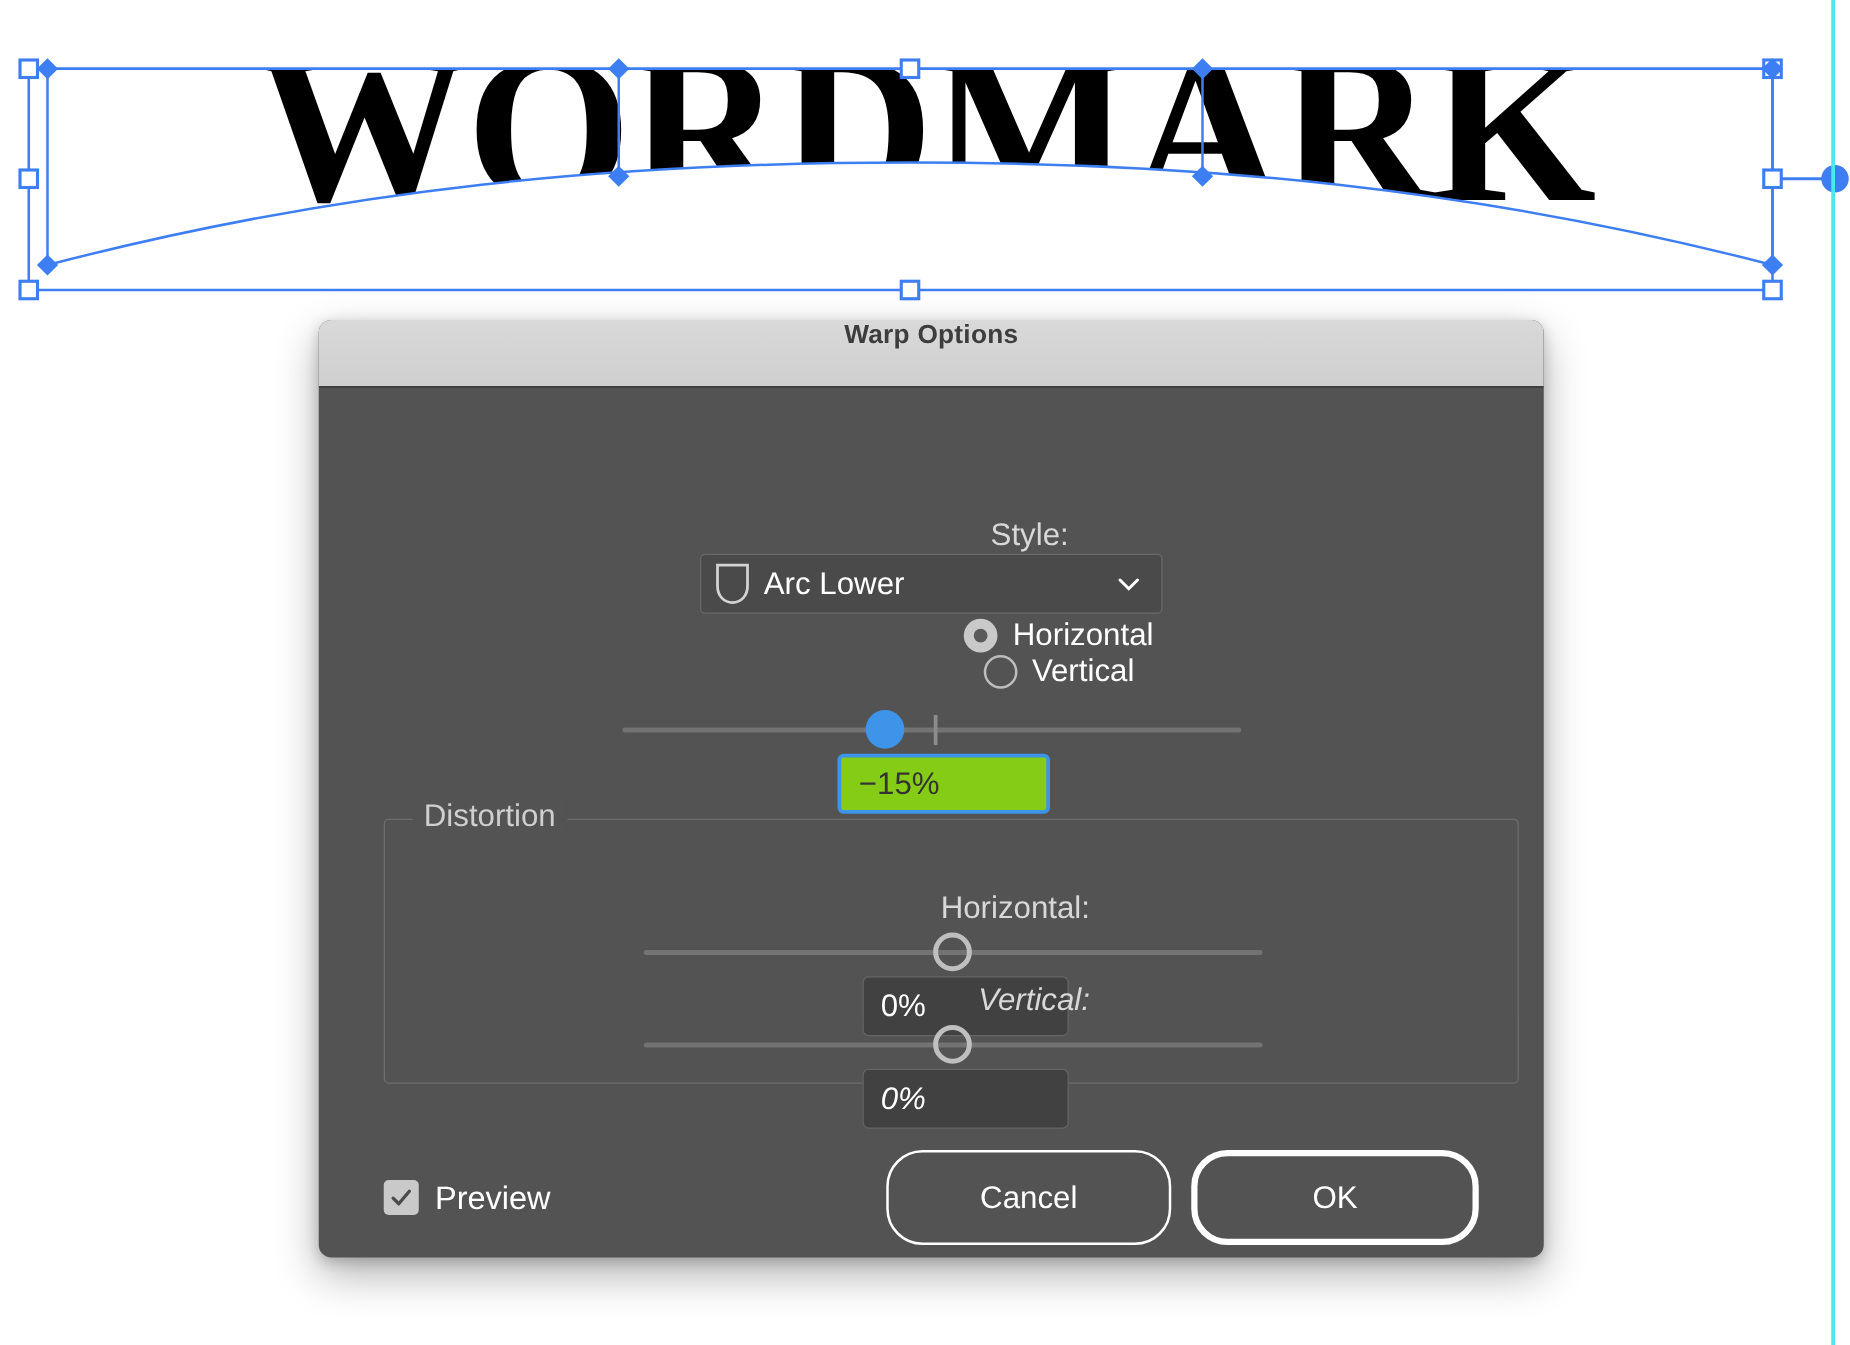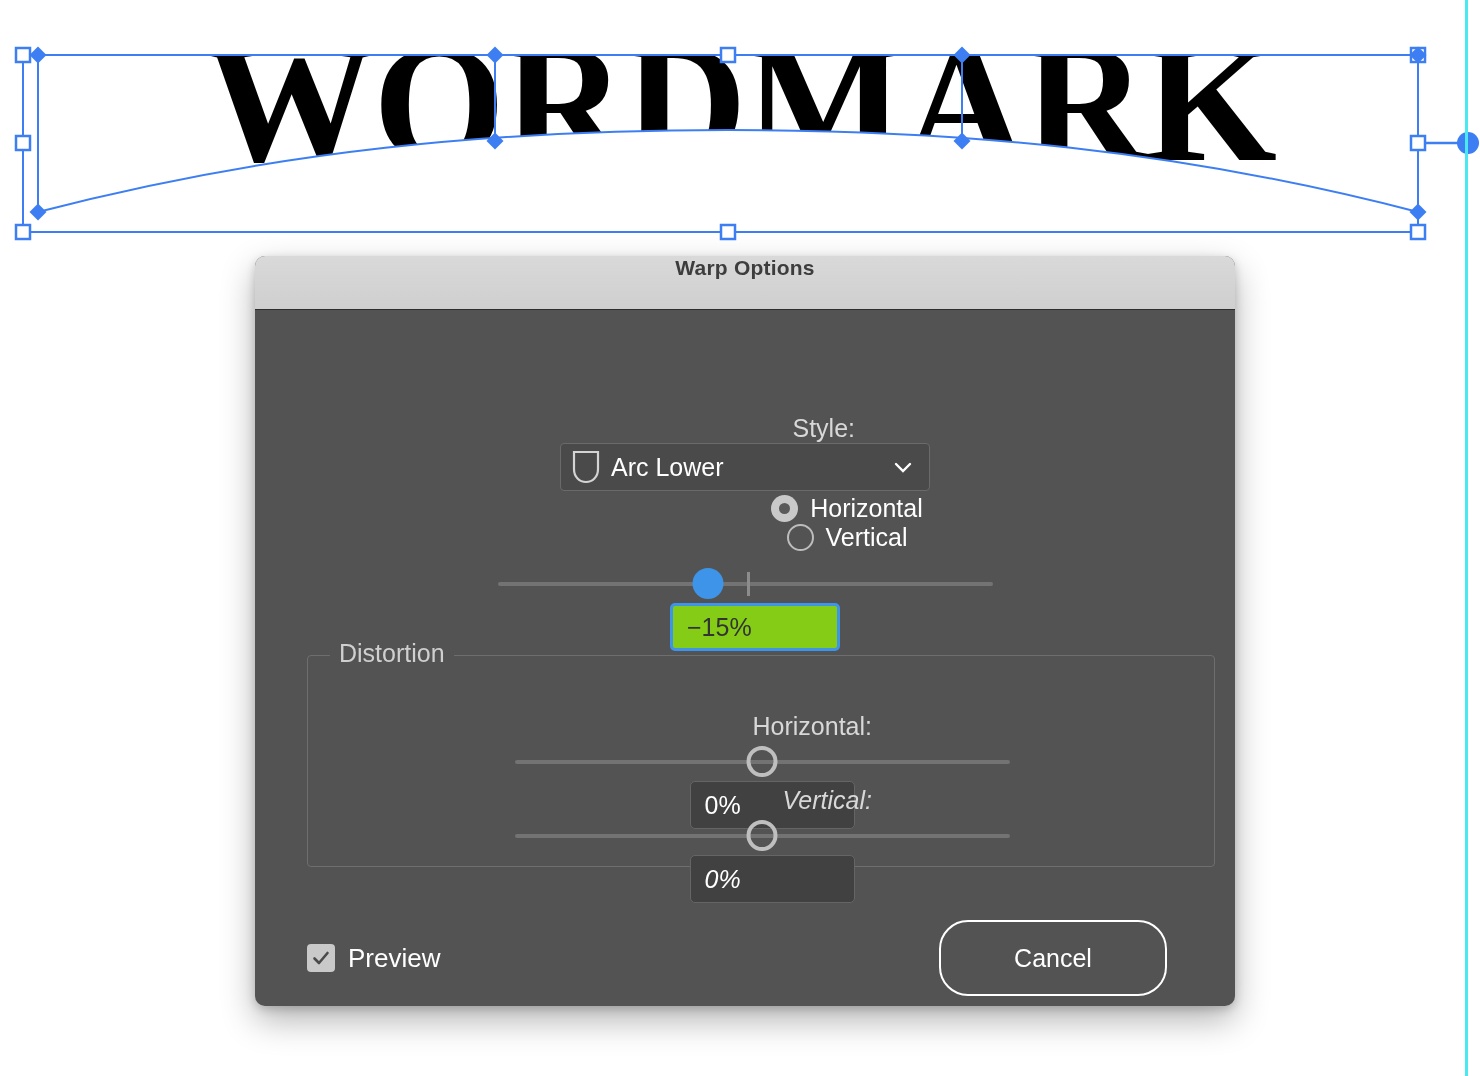--- a/index.html
+++ b/index.html
@@ -444,17 +444,18 @@
         <div id="preview-toggle">
           <span id="preview-checkbox">
             <svg viewBox="0 0 20 20" width="20" height="20">
               <path d="M3.5,10.5 L8,15 L16.5,5" fill="none" stroke="#4a4a4a" stroke-width="2.6" stroke-linecap="round" stroke-linejoin="round"></path>
             </svg>
           </span>
           <span id="preview-label">Preview</span>
         </div>
         <div id="footer-spacer"></div>
         <div class="dlg-button" id="cancel-button">Cancel</div>
+        <div class="dlg-button" id="ok-button">OK</div>
       </div>
 
     </div>
   </div>
 </div>
 
 </body></html>

